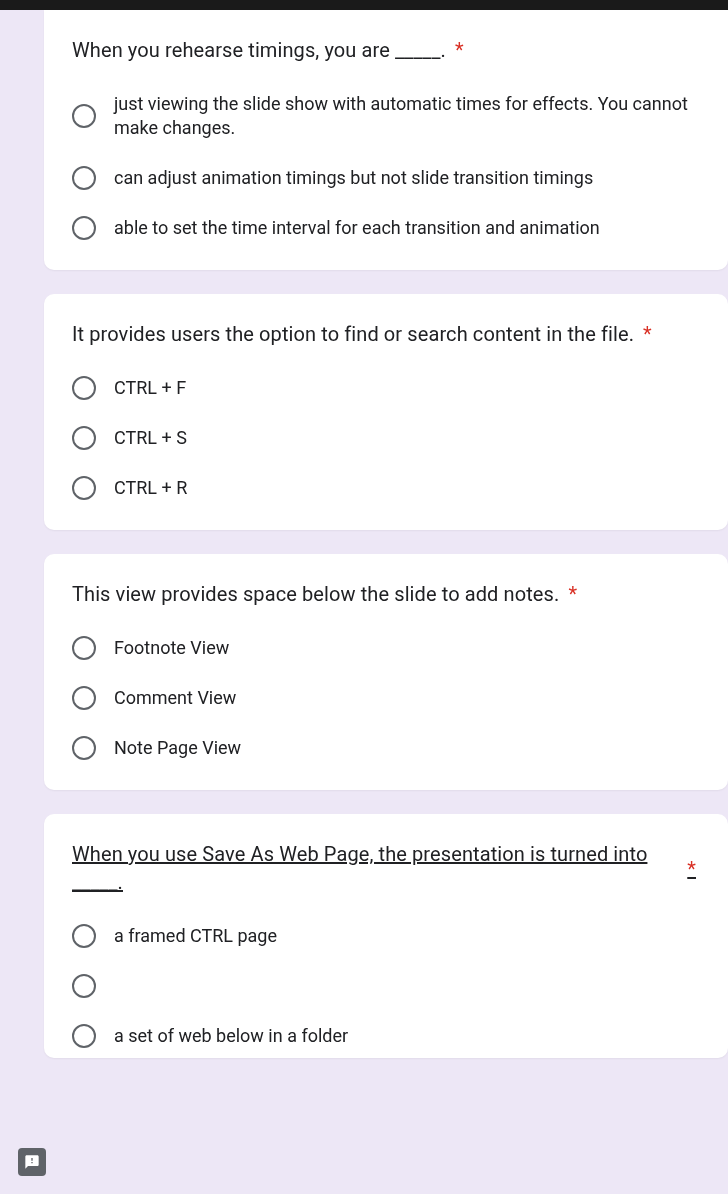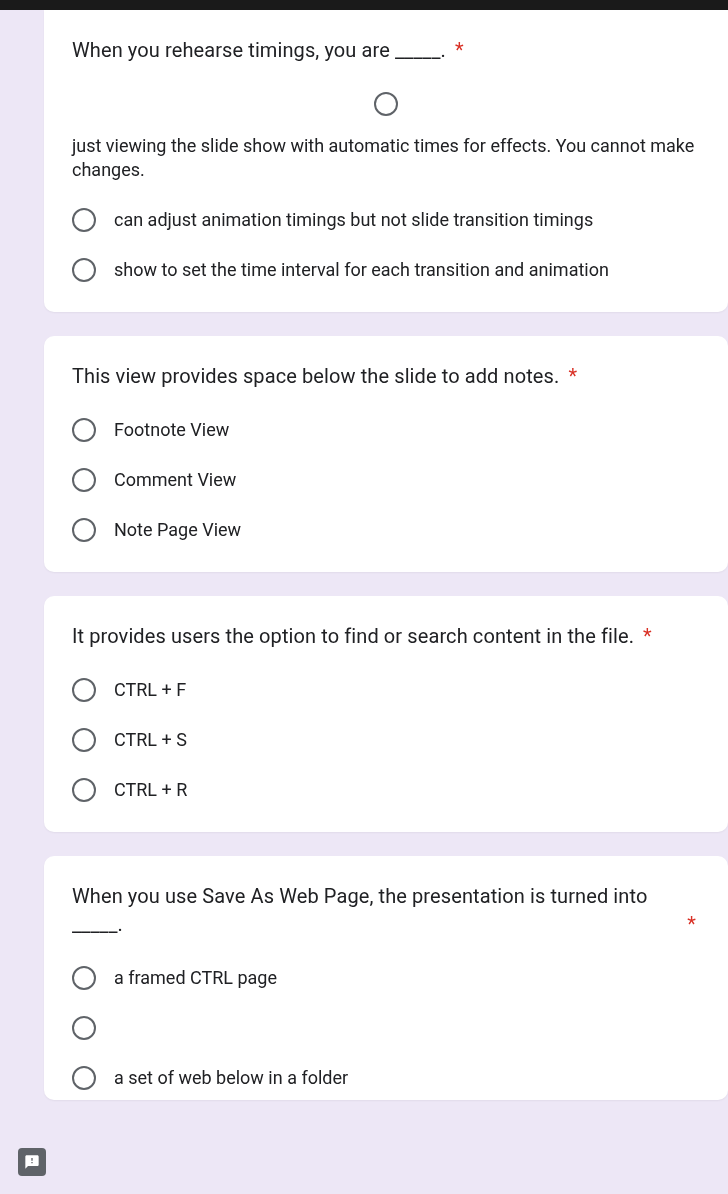--- a/index.html
+++ b/index.html
@@ -54,21 +54,20 @@
     gap: 26px;
   }
   .option-row {
     display: flex;
     align-items: flex-end;
     gap: 18px;
     cursor: pointer;
   }
   .option-row.multi {
     align-items: center;
-    flex-direction: column;
   }
   .radio {
     width: 24px;
     height: 24px;
     border: 2.4px solid #5f6368;
     border-radius: 50%;
     flex: 0 0 auto;
   }
   .option-label {
     font-size: 18px;
@@ -106,21 +105,42 @@
       <label class="option-row multi">
         <span class="radio"></span>
         <span class="option-label">just viewing the slide show with automatic times for effects. You cannot make changes.</span>
       </label>
       <label class="option-row">
         <span class="radio"></span>
         <span class="option-label">can adjust animation timings but not slide transition timings</span>
       </label>
       <label class="option-row">
         <span class="radio"></span>
-        <span class="option-label">show to set the time interval for each transition and animation</span>
+        <span class="option-label">able to set the time interval for each transition and animation</span>
+      </label>
+    </div>
+  </div>
+
+  <div class="card">
+    <div class="question-text">
+      <span>It provides users the option to find or search content in the file.</span>
+      <span class="required">*</span>
+    </div>
+    <div class="options">
+      <label class="option-row">
+        <span class="radio"></span>
+        <span class="option-label">CTRL + F</span>
+      </label>
+      <label class="option-row">
+        <span class="radio"></span>
+        <span class="option-label">CTRL + S</span>
+      </label>
+      <label class="option-row">
+        <span class="radio"></span>
+        <span class="option-label">CTRL + R</span>
       </label>
     </div>
   </div>
 
   <div class="card">
     <div class="question-text">
       <span>This view provides space below the slide to add notes.</span>
       <span class="required">*</span>
     </div>
     <div class="options">
@@ -132,43 +152,22 @@
         <span class="radio"></span>
         <span class="option-label">Comment View</span>
       </label>
       <label class="option-row">
         <span class="radio"></span>
         <span class="option-label">Note Page View</span>
       </label>
     </div>
   </div>
 
-  <div class="card">
-    <div class="question-text">
-      <span>It provides users the option to find or search content in the file.</span>
-      <span class="required">*</span>
-    </div>
-    <div class="options">
-      <label class="option-row">
-        <span class="radio"></span>
-        <span class="option-label">CTRL + F</span>
-      </label>
-      <label class="option-row">
-        <span class="radio"></span>
-        <span class="option-label">CTRL + S</span>
-      </label>
-      <label class="option-row">
-        <span class="radio"></span>
-        <span class="option-label">CTRL + R</span>
-      </label>
-    </div>
-  </div>
-
   <div class="card last">
-    <div class="question-text" style="display:flex;align-items:flex-end;gap:20px;">
+    <div class="question-text" style="display:flex;align-items:center;gap:20px;text-decoration:underline;">
       <span style="flex:1">When you use Save As Web Page, the presentation is turned into _____.</span>
       <span class="required" style="margin-top:2px">*</span>
     </div>
     <div class="options">
       <label class="option-row">
         <span class="radio"></span>
         <span class="option-label">a framed CTRL page</span>
       </label>
       <label class="option-row">
         <span class="radio"></span>

